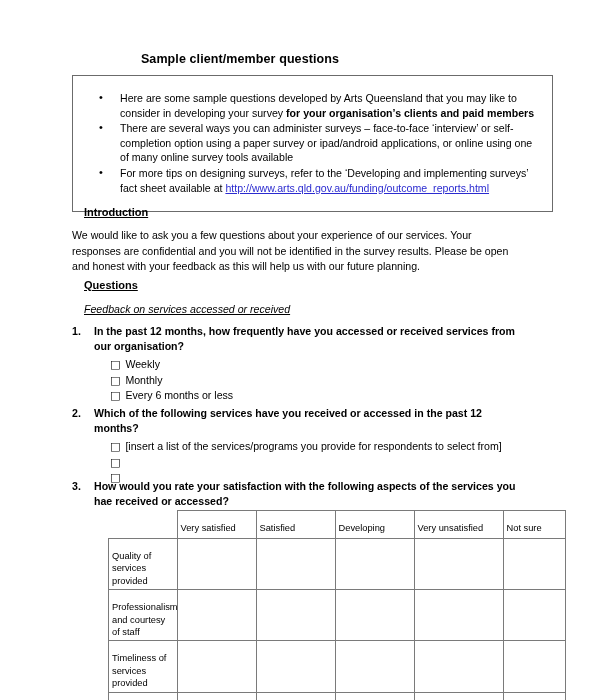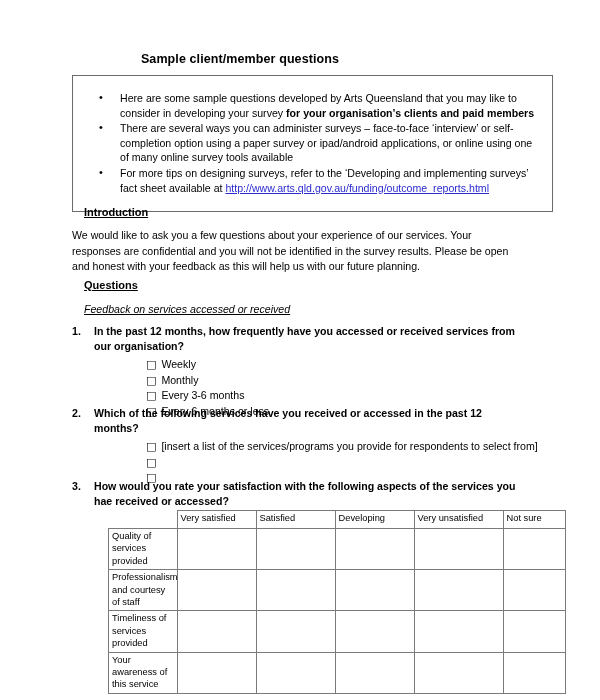--- a/index.html
+++ b/index.html
@@ -130,21 +130,20 @@
   }
   .options {
     list-style: none;
     margin: 4px 0 0 0;
     padding: 0 0 0 38px;
   }
   .option-item {
     font-size: 10.6px;
     line-height: 14.6px;
     white-space: nowrap;
-    margin-left: 36px;
   }
   .checkbox-glyph {
     font-size: 11px;
     margin-right: 5px;
     font-family: "DejaVu Sans", sans-serif;
   }
 
   
   .rating-table {
     position: absolute;
@@ -155,21 +154,21 @@
     table-layout: fixed;
   }
   .rating-table th,
   .rating-table td {
     border: 1px solid #7a7a7a;
     font-size: 9.3px;
     line-height: 12.4px;
     font-weight: normal;
     text-align: left;
     vertical-align: top;
-    padding: 1px 3px 2px 3px;
+    padding: 11px 3px 2px 3px;
   }
   .rating-table thead th {
     height: 14px;
   }
   .rating-table .corner-cell {
     border-top: none;
     border-left: none;
   }
   .rating-table tbody th {
     width: 62px;
@@ -220,23 +219,20 @@
       <div class="q-text">In the past 12 months, how frequently have you accessed or received services from our organisation?</div>
     </div>
     <ul class="options">
       <li class="option-item">
         <span class="checkbox-glyph">□</span><span>Weekly</span>
       </li>
       <li class="option-item">
         <span class="checkbox-glyph">□</span><span>Monthly</span>
       </li>
       <li class="option-item">
-        <span class="checkbox-glyph">□</span><span>Every 3-6 months</span>
-      </li>
-      <li class="option-item">
         <span class="checkbox-glyph">□</span><span>Every 6 months or less</span>
       </li>
     </ul>
   </div>
 
   <div class="question-block" style="top:406px;">
     <div class="q-row">
       <div class="q-num">2.</div>
       <div class="q-text">Which of the following services have you received or accessed in the past 12 months?</div>
     </div>

